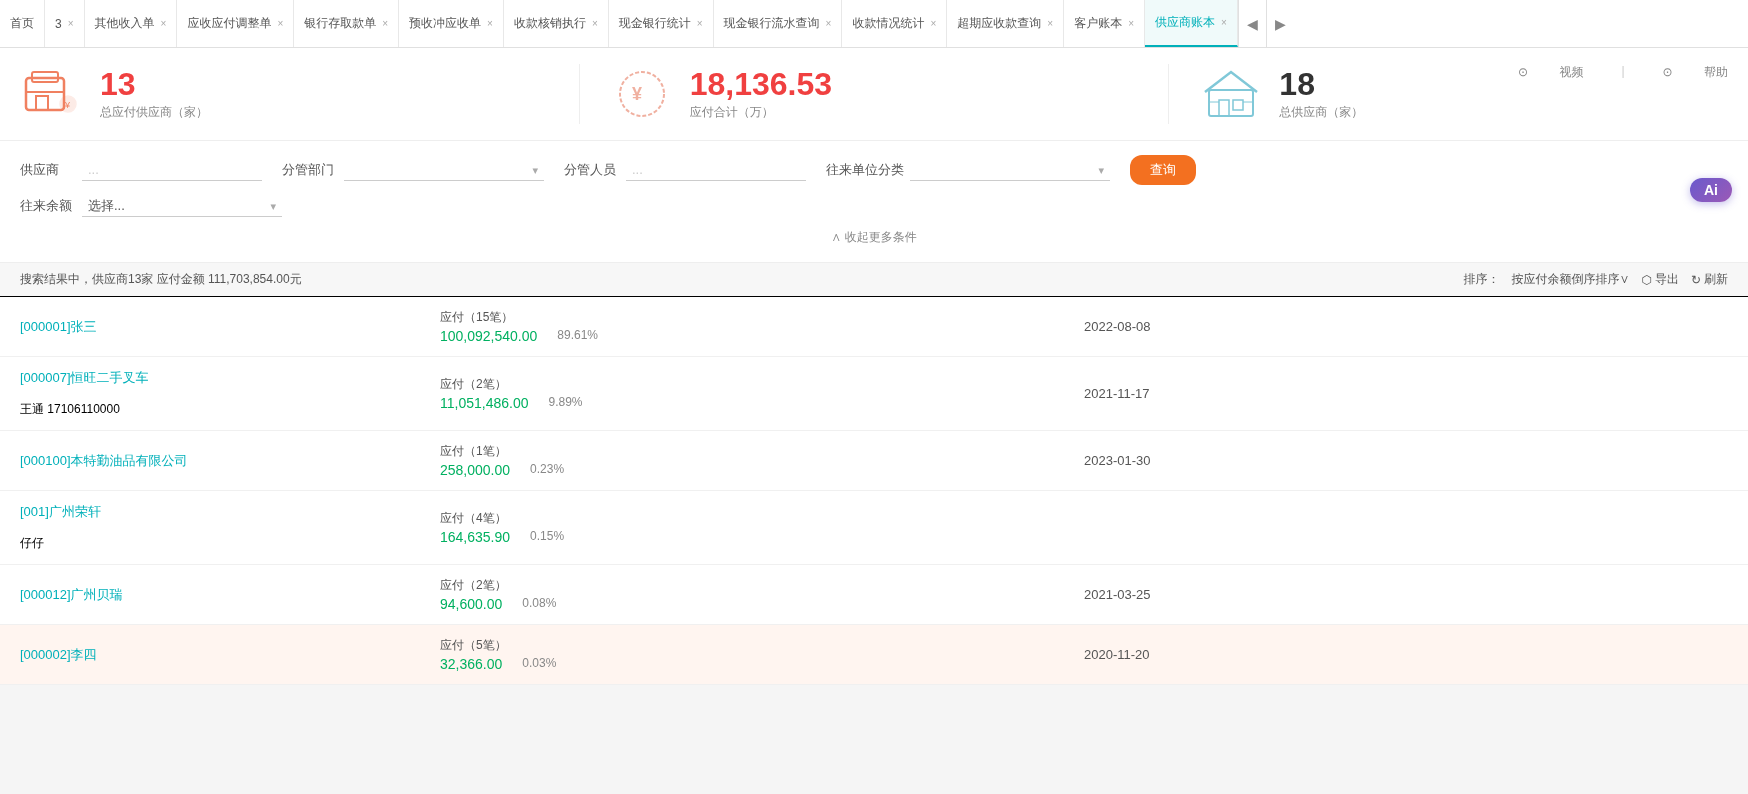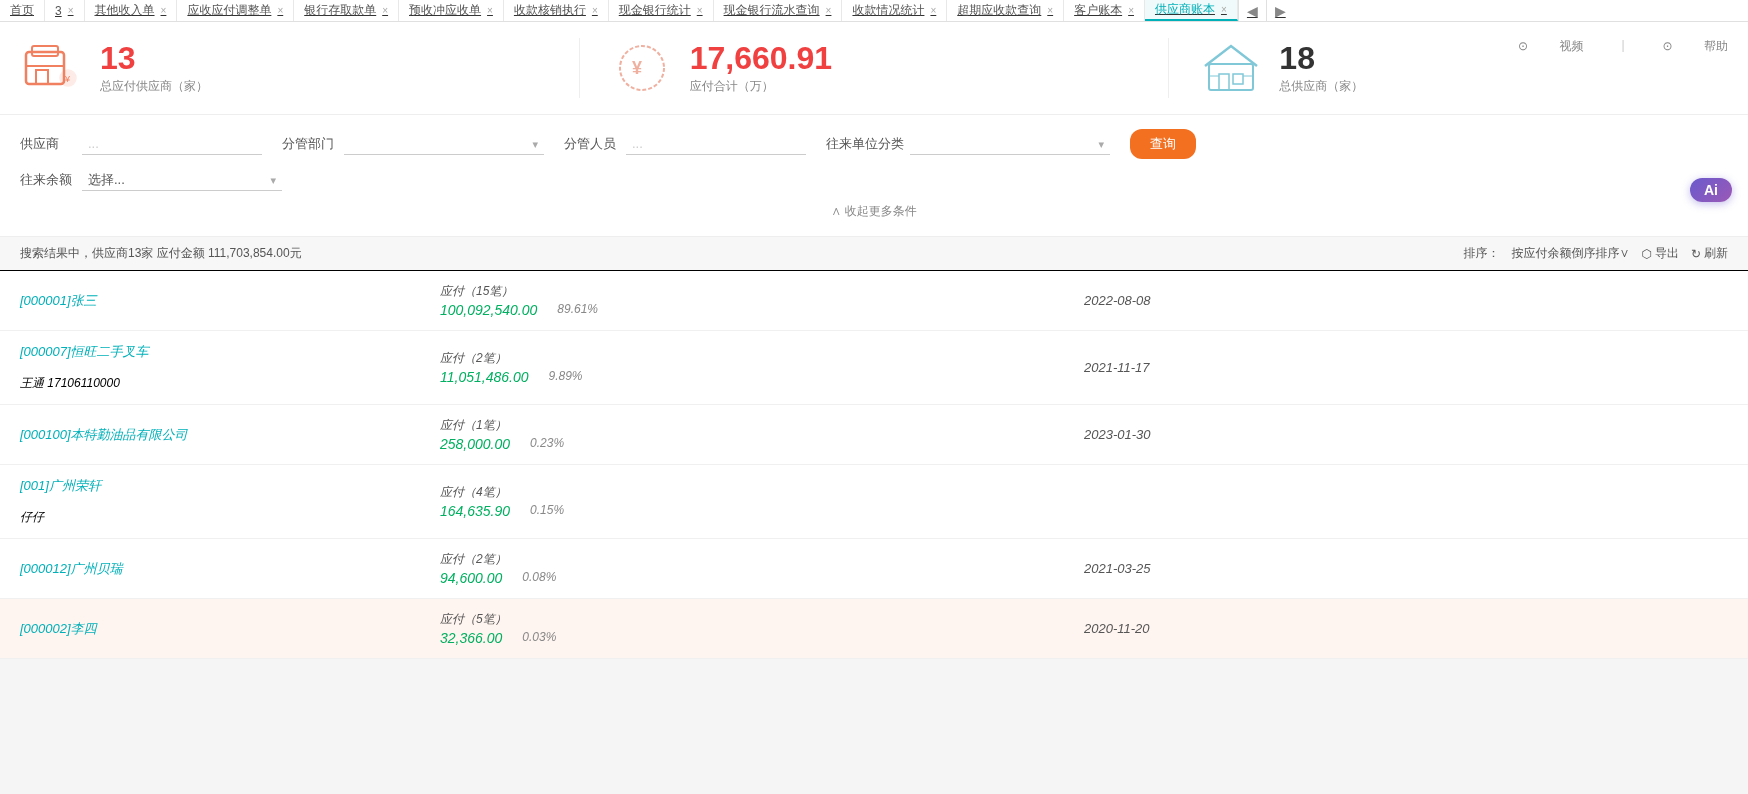--- a/index.html
+++ b/index.html
@@ -1,19 +1,19 @@
 <!DOCTYPE html>
 <html><head>
   <meta charset="utf-8">
   <style>
     * { box-sizing: border-box; margin: 0; padding: 0; }
     body { font-family: 'Microsoft YaHei', SimSun, Arial, sans-serif; font-size: 13px; background: #f5f5f5; color: #333; overflow-x: hidden; }
 
     
-    .top-nav { display: flex; align-items: flex-start; background: #fff; border-bottom: 1px solid #e0e0e0; height: 22px; overflow: hidden; text-decoration: underline; }
+    .top-nav { display: flex; align-items: flex-start; background: #fff; border-bottom: 1px solid #e0e0e0; height: 48px; overflow: hidden; }
     .nav-tab { display: flex; align-items: center; padding: 0 10px; height: 100%; font-size: 12px; color: #555; white-space: nowrap; border-right: 1px solid #e8e8e8; cursor: pointer; position: relative; }
     .nav-tab.active { color: #00b0b9; border-bottom: 2px solid #00b0b9; background: #f0fafa; }
     .nav-tab .close-x { margin-left: 6px; color: #aaa; font-size: 10px; cursor: pointer; }
     .nav-arrow { display: flex; align-items: center; justify-content: center; width: 28px; height: 100%; background: #fff; border-left: 1px solid #e0e0e0; cursor: pointer; color: #888; font-size: 14px; }
 
     
     .summary-bar { display: flex; align-items: center; background: #fff; padding: 14px 20px; border-bottom: 1px solid #eee; position: relative; }
     .summary-item { display: flex; align-items: center; gap: 16px; flex: 1; }
     .summary-icon { width: 64px; height: 64px; display: flex; align-items: center; justify-content: center; }
     .summary-icon svg { width: 60px; height: 60px; }
@@ -53,21 +53,21 @@
     .tx-label { font-size: 12px; color: #555; }
     .tx-amount { font-size: 14px; color: #00b060; font-weight: 500; cursor: pointer; }
     .tx-percent { font-size: 12px; color: #888; margin-left: 12px; }
     .tx-row { display: flex; align-items: flex-start; gap: 8px; }
     .last-pay { font-size: 13px; color: #555; }
 
     
     .ai-btn { position: fixed; right: 16px; top: 178px; background: linear-gradient(135deg, #6a5acd, #9b59b6); color: #fff; border-radius: 20px; padding: 4px 14px; font-size: 14px; font-weight: bold; cursor: pointer; box-shadow: 0 2px 8px rgba(106,90,205,0.4); z-index: 999; }
 
     
-    .table-scroll { max-height: calc(100vh - 320px); overflow-y: auto; font-style: italic; }
+    .table-scroll { max-height: calc(100vh - 320px); overflow-y: auto; }
     .table-scroll::-webkit-scrollbar { width: 6px; }
     .table-scroll::-webkit-scrollbar-thumb { background: #ddd; border-radius: 3px; }
   </style>
 </head>
 <body>
 
 <div class="top-nav">
   <div class="nav-tab">
     <span>首页</span>
   </div>
@@ -142,21 +142,21 @@
   </div>
   <div class="summary-divider"></div>
   <div class="summary-item">
     <div class="summary-icon">
       <svg viewBox="0 0 60 60" fill="none">
         <ellipse cx="30" cy="30" rx="22" ry="22" fill="none" stroke="#f0b0a0" stroke-width="2" stroke-dasharray="4 2"></ellipse>
         <text x="20" y="36" font-size="18" fill="#f0b0a0" font-weight="bold">¥</text>
       </svg>
     </div>
     <div class="summary-text">
-      <div class="num">17,660.91</div>
+      <div class="num">18,136.53</div>
       <div class="label">应付合计（万）</div>
     </div>
   </div>
   <div class="summary-divider"></div>
   <div class="summary-item">
     <div class="summary-icon">
       <svg viewBox="0 0 60 60" fill="none">
         <rect x="8" y="26" width="44" height="26" rx="2" fill="none" stroke="#80c8d8" stroke-width="2"></rect>
         <polyline points="4,28 30,8 56,28" fill="none" stroke="#80c8d8" stroke-width="2.5"></polyline>
         <rect x="18" y="36" width="10" height="16" fill="none" stroke="#80c8d8" stroke-width="1.5"></rect>

